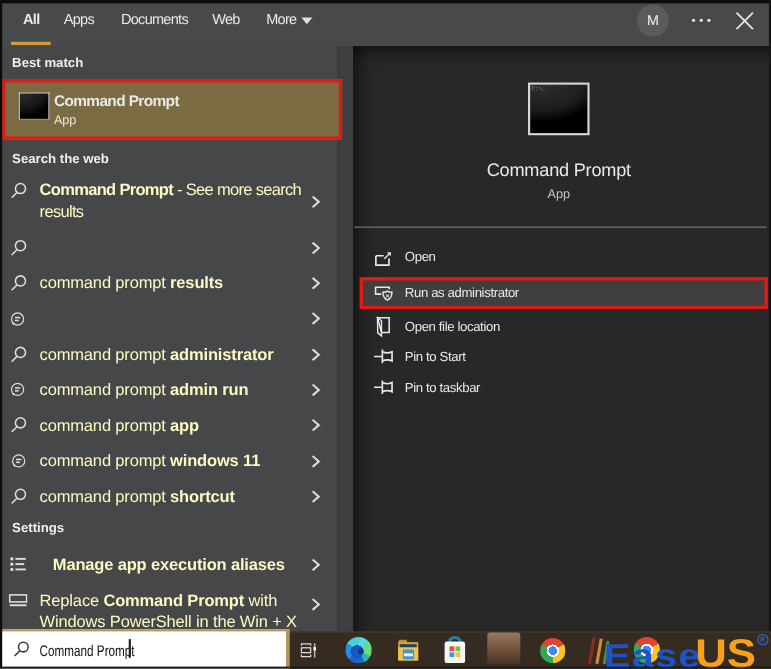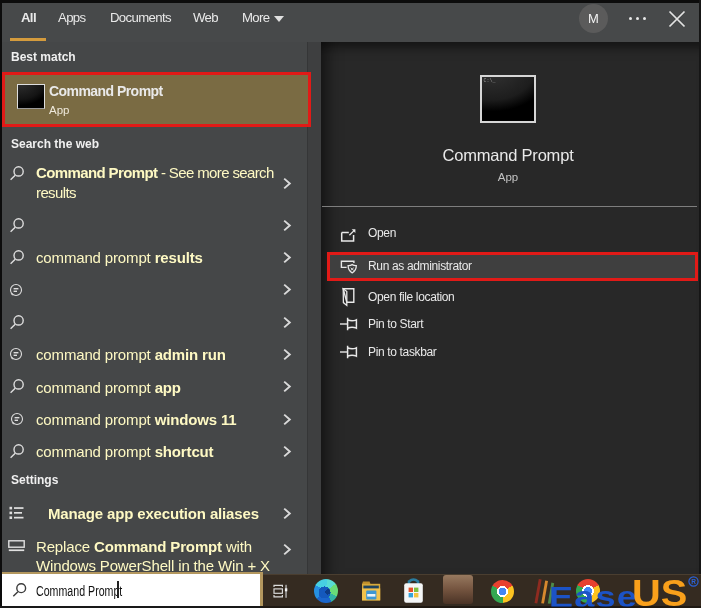--- a/index.html
+++ b/index.html
@@ -123,20 +123,21 @@
     <rect x="5.6" y="8.6" width="3.4" height="1.4" fill="#dedede"></rect>
     <path d="M2.6 11.2 l2.4 .4 -.6 2.2 z" fill="#dedede"></path>
   </svg>
   <svg class="abs" style="left:281.5px;top:282.2px;" width="11" height="15" viewBox="0 0 11 15">
     <path d="M2.2 2.6 L7.8 7.5 L2.2 12.4" stroke="#dadada" stroke-width="1.9" fill="none"></path>
   </svg>
   <svg class="abs" style="left:9px;top:313.5px;" width="16" height="17" viewBox="0 0 16 17">
     <circle cx="9.6" cy="6.4" r="4.6" stroke="#dedede" stroke-width="1.4" fill="none"></circle>
     <path d="M6.2 10.2 L1.6 14.8" stroke="#dedede" stroke-width="1.4" fill="none"></path>
   </svg>
+  <div class="abs row-t" style="left:36px;top:314.0px;">command prompt <b>administrator</b></div>
   <svg class="abs" style="left:281.5px;top:314.5px;" width="11" height="15" viewBox="0 0 11 15">
     <path d="M2.2 2.6 L7.8 7.5 L2.2 12.4" stroke="#dadada" stroke-width="1.9" fill="none"></path>
   </svg>
   <svg class="abs" style="left:8px;top:346.4px;" width="16" height="16" viewBox="0 0 16 16">
     <circle cx="8" cy="8" r="5.5" stroke="#dedede" stroke-width="1.1" fill="none"></circle>
     <rect x="5.6" y="6" width="4.8" height="1.4" fill="#dedede"></rect>
     <rect x="5.6" y="8.6" width="3.4" height="1.4" fill="#dedede"></rect>
     <path d="M2.6 11.2 l2.4 .4 -.6 2.2 z" fill="#dedede"></path>
   </svg>
   <div class="abs row-t" style="left:36px;top:346.4px;">command prompt <b>admin run</b></div>

